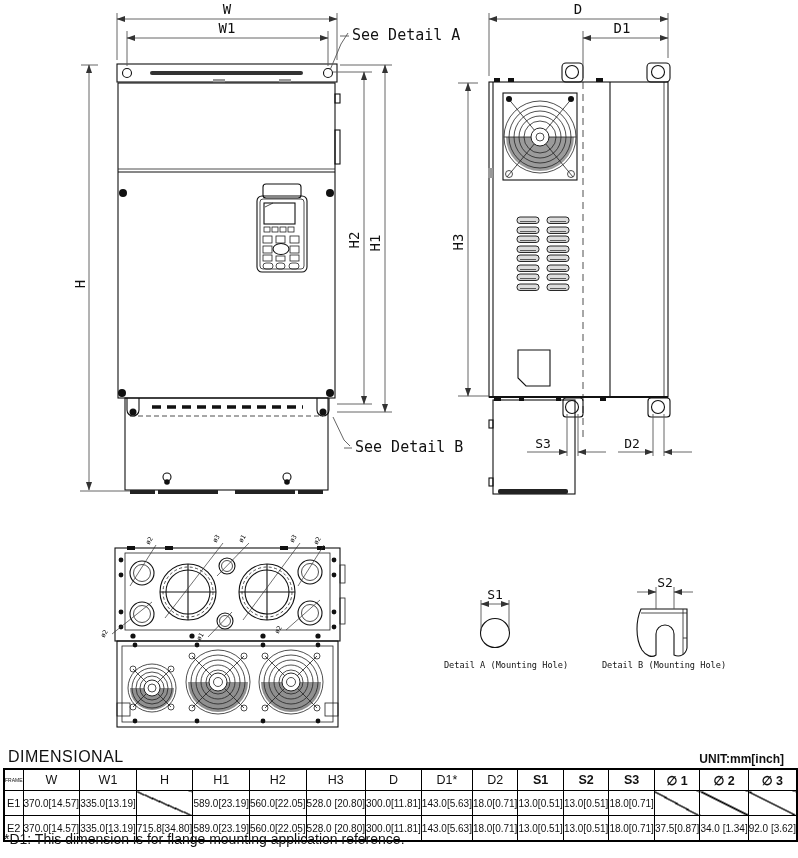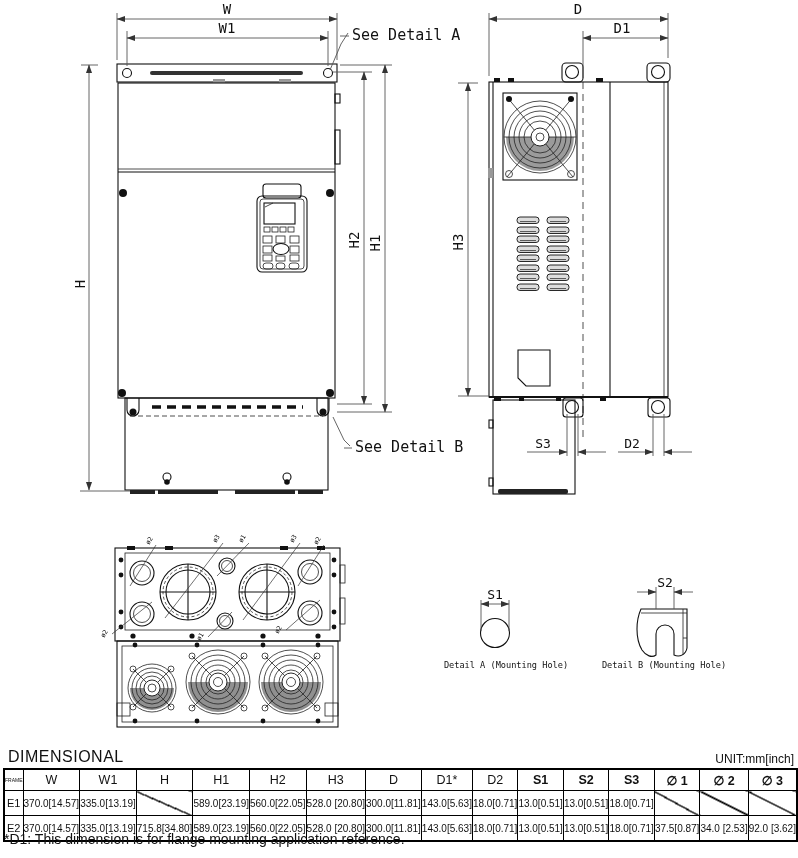--- a/index.html
+++ b/index.html
@@ -5,21 +5,21 @@
   html,body{margin:0;padding:0;background:#fff;}
   body{width:798px;height:858px;position:relative;overflow:hidden;
        font-family:"Liberation Sans",sans-serif;color:#111;}
   #drawing{position:absolute;top:0;left:0;}
   svg text{font-family:"DejaVu Sans Mono",monospace;fill:#111;}
   .cad{stroke:#111;fill:none;stroke-width:1.1;}
   .thin{stroke:#222;fill:none;stroke-width:0.8;}
   .dim{stroke:#555;fill:none;stroke-width:0.9;}
   .tbl-area{position:absolute;left:0;top:745px;width:798px;height:113px;}
   .dim-title{position:absolute;left:8px;top:3px;font-size:16px;letter-spacing:0.5px;text-align:center;}
-  .unit{position:absolute;right:4px;top:7px;font-size:12px;}
+  .unit{position:absolute;right:14px;top:7px;font-size:12px;font-weight:bold;}
   table.dims{position:absolute;left:3px;top:23px;border-collapse:collapse;table-layout:fixed;}
   table.dims td,table.dims th{border:1px solid #000;text-align:center;padding:0;overflow:hidden;white-space:nowrap;}
   table.dims{border:2px solid #000;}
   th.hd{font-size:12.5px;font-weight:400;height:20px;}
   th.hd.b{font-weight:700;}
   th.frame-hd{font-size:5px;font-weight:400;}
   td.frame{font-size:11px;height:24px;}
   td.val{font-size:10px;}
   td.slash{background:linear-gradient(to top right,
       transparent calc(50% - 0.7px),#000 calc(50% - 0.7px),
@@ -491,20 +491,20 @@
       <td class="val">589.0[23.19]</td>
       <td class="val">560.0[22.05]</td>
       <td class="val">528.0 [20.80]</td>
       <td class="val">300.0[11.81]</td>
       <td class="val">143.0[5.63]</td>
       <td class="val">18.0[0.71]</td>
       <td class="val">13.0[0.51]</td>
       <td class="val">13.0[0.51]</td>
       <td class="val">18.0[0.71]</td>
       <td class="val">37.5[0.87]</td>
-      <td class="val">34.0 [2.53]</td>
+      <td class="val">34.0 [1.34]</td>
       <td class="val">92.0 [3.62]</td>
     </tr>
   </tbody>
     </table>
 
   <div class="footnote">*D1: This dimension is for flange mounting application reference.</div>
 </div>
 
 </body></html>

